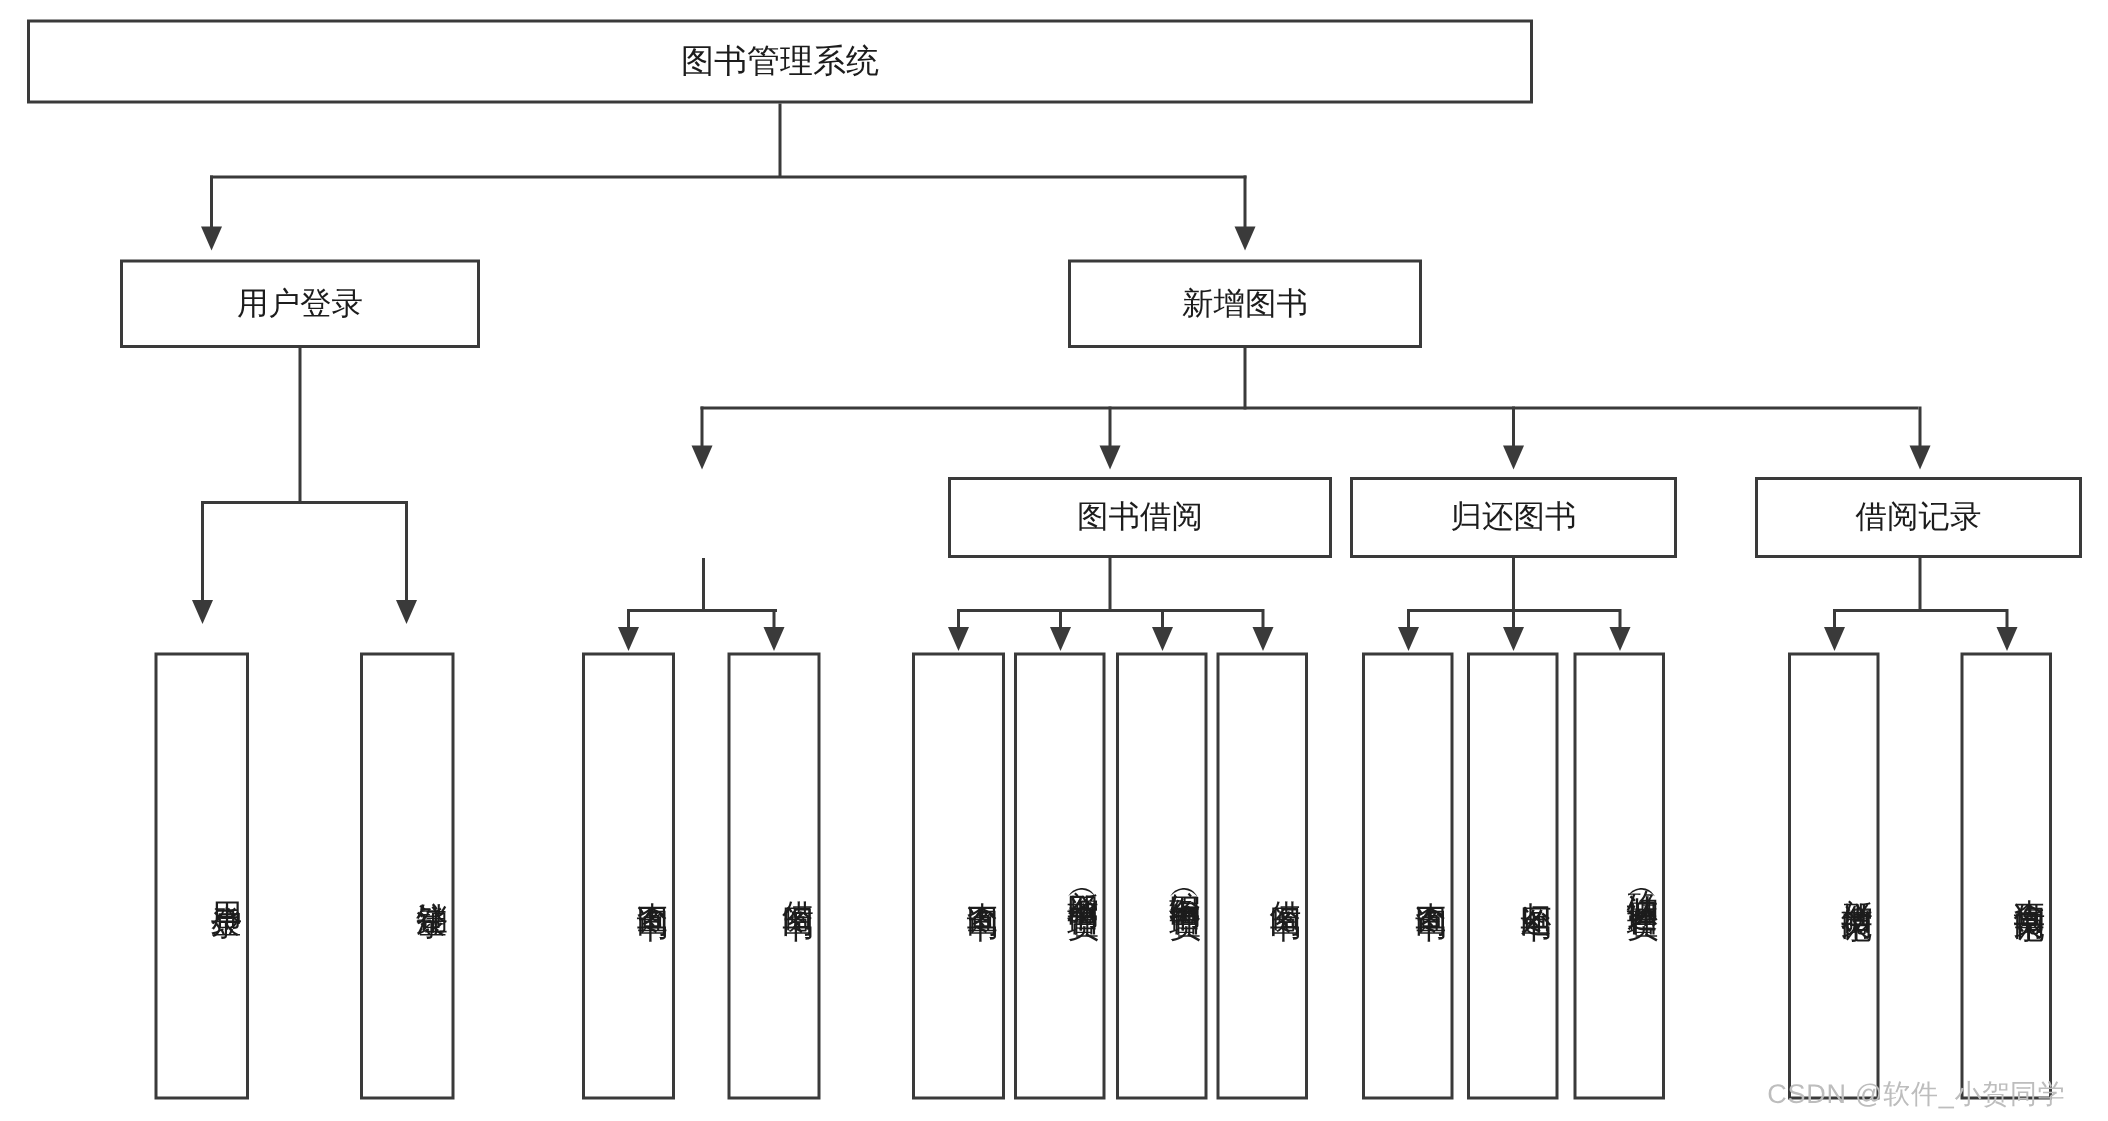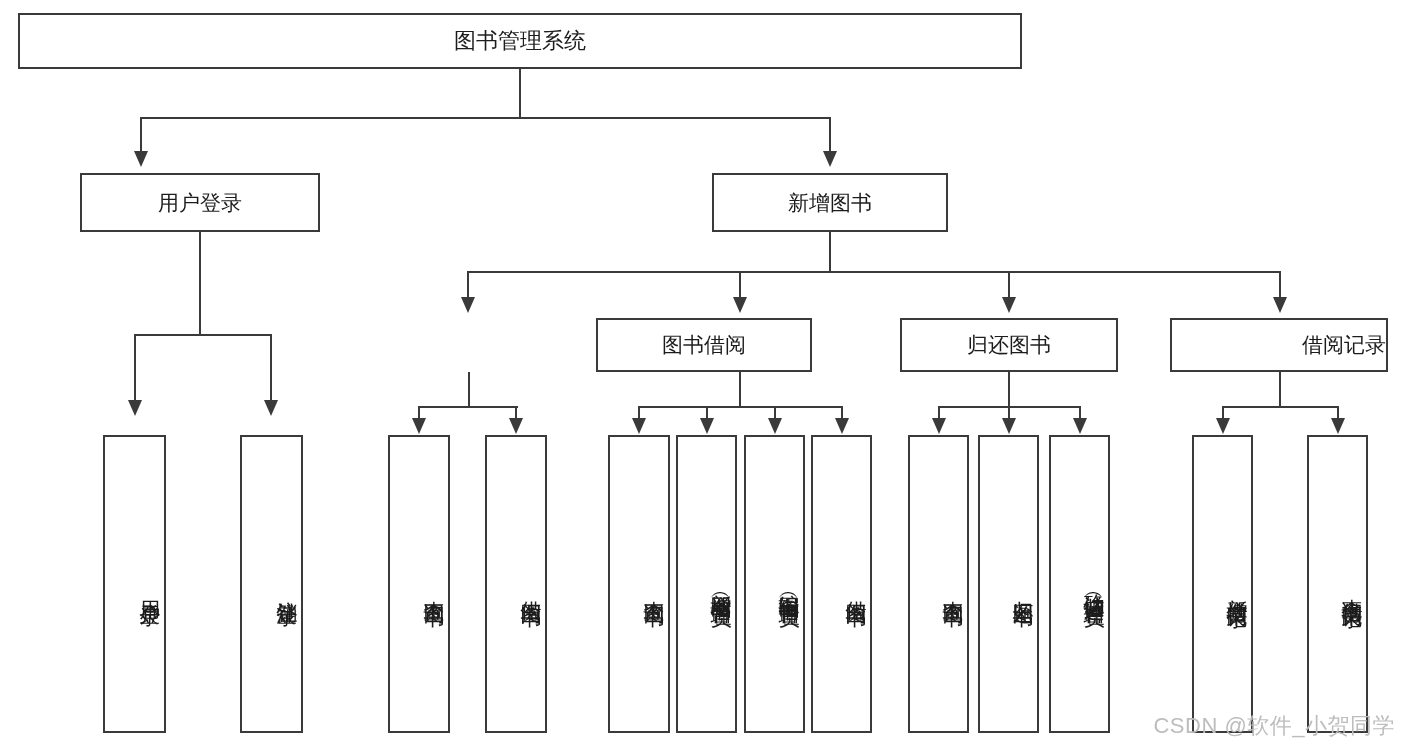--- a/index.html
+++ b/index.html
@@ -56,23 +56,23 @@
   .arrow {
     position: absolute;
     width: 0;
     height: 0;
     border-left: 7px solid transparent;
     border-right: 7px solid transparent;
     border-top: 16px solid #3a3a3a;
   }
   #watermark {
     position: absolute;
-    right: 10px;
+    right: 28px;
     bottom: 6px;
-    font-size: 22px;
+    font-size: 18px;
     color: #bdbdbd;
     white-space: nowrap;
     letter-spacing: 0.5px;
   }
 </style>
 </head>
 <body>
 
 <div id="canvas">
 
@@ -108,27 +108,27 @@
   <div class="conn hline" style="left:467px; top:271px; width:812px;"></div>
   <div class="conn vline" style="left:467px; top:271px; height:28px;"></div>
   <div class="arrow" style="left:461px; top:297px;"></div>
   <div class="conn vline" style="left:739px; top:271px; height:28px;"></div>
   <div class="arrow" style="left:733px; top:297px;"></div>
   <div class="conn vline" style="left:1008px; top:271px; height:28px;"></div>
   <div class="arrow" style="left:1002px; top:297px;"></div>
   <div class="conn vline" style="left:1279px; top:271px; height:28px;"></div>
   <div class="arrow" style="left:1273px; top:297px;"></div>
 
-  <div class="node h" style="left:596px; top:318px; width:216px; height:54px;">
+  <div class="node h" style="left:632px; top:318px; width:256px; height:54px;">
     <span>图书借阅</span>
   </div>
   <div class="node h" style="left:900px; top:318px; width:218px; height:54px;">
     <span>归还图书</span>
   </div>
-  <div class="node h" style="left:1170px; top:318px; width:218px; height:54px;justify-content:flex-end;">
+  <div class="node h" style="left:1170px; top:318px; width:218px; height:54px;">
     <span>借阅记录</span>
   </div>
 
   <div class="conn vline" style="left:468px; top:372px; height:36px;"></div>
   <div class="conn hline" style="left:418px; top:406px; width:100px;"></div>
   <div class="conn vline" style="left:418px; top:406px; height:14px;"></div>
   <div class="arrow" style="left:412px; top:418px;"></div>
   <div class="conn vline" style="left:515px; top:406px; height:14px;"></div>
   <div class="arrow" style="left:509px; top:418px;"></div>
 

